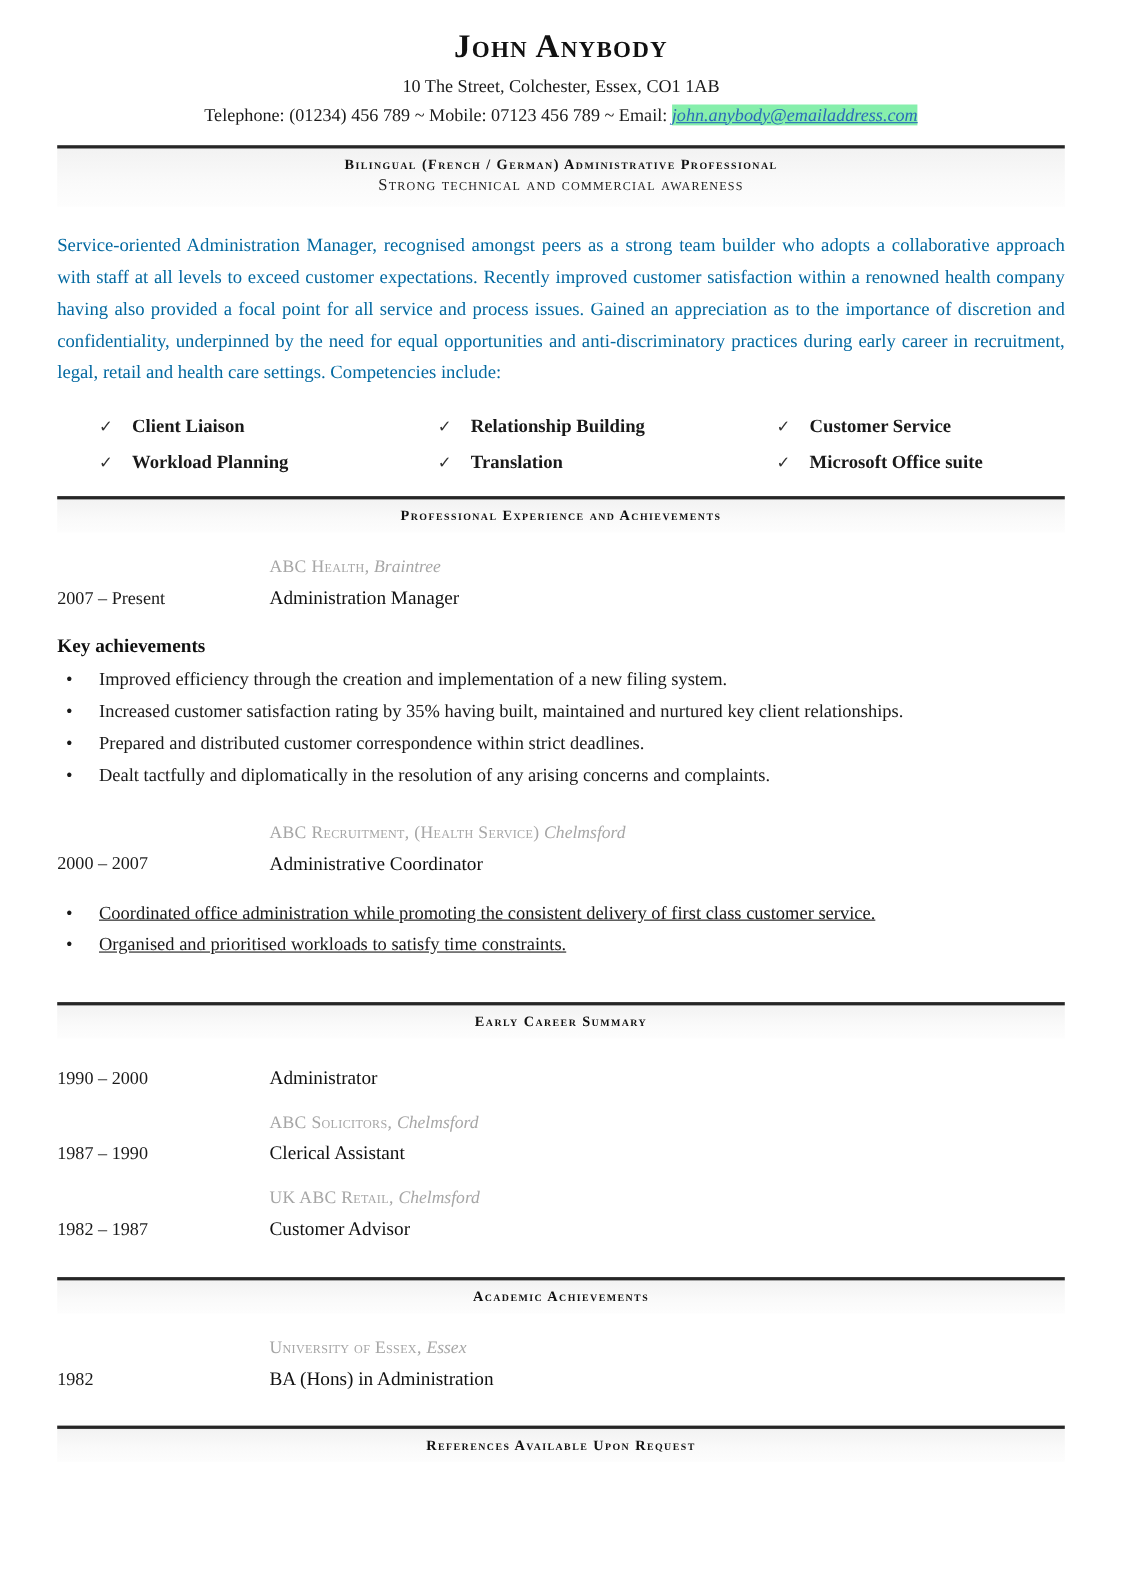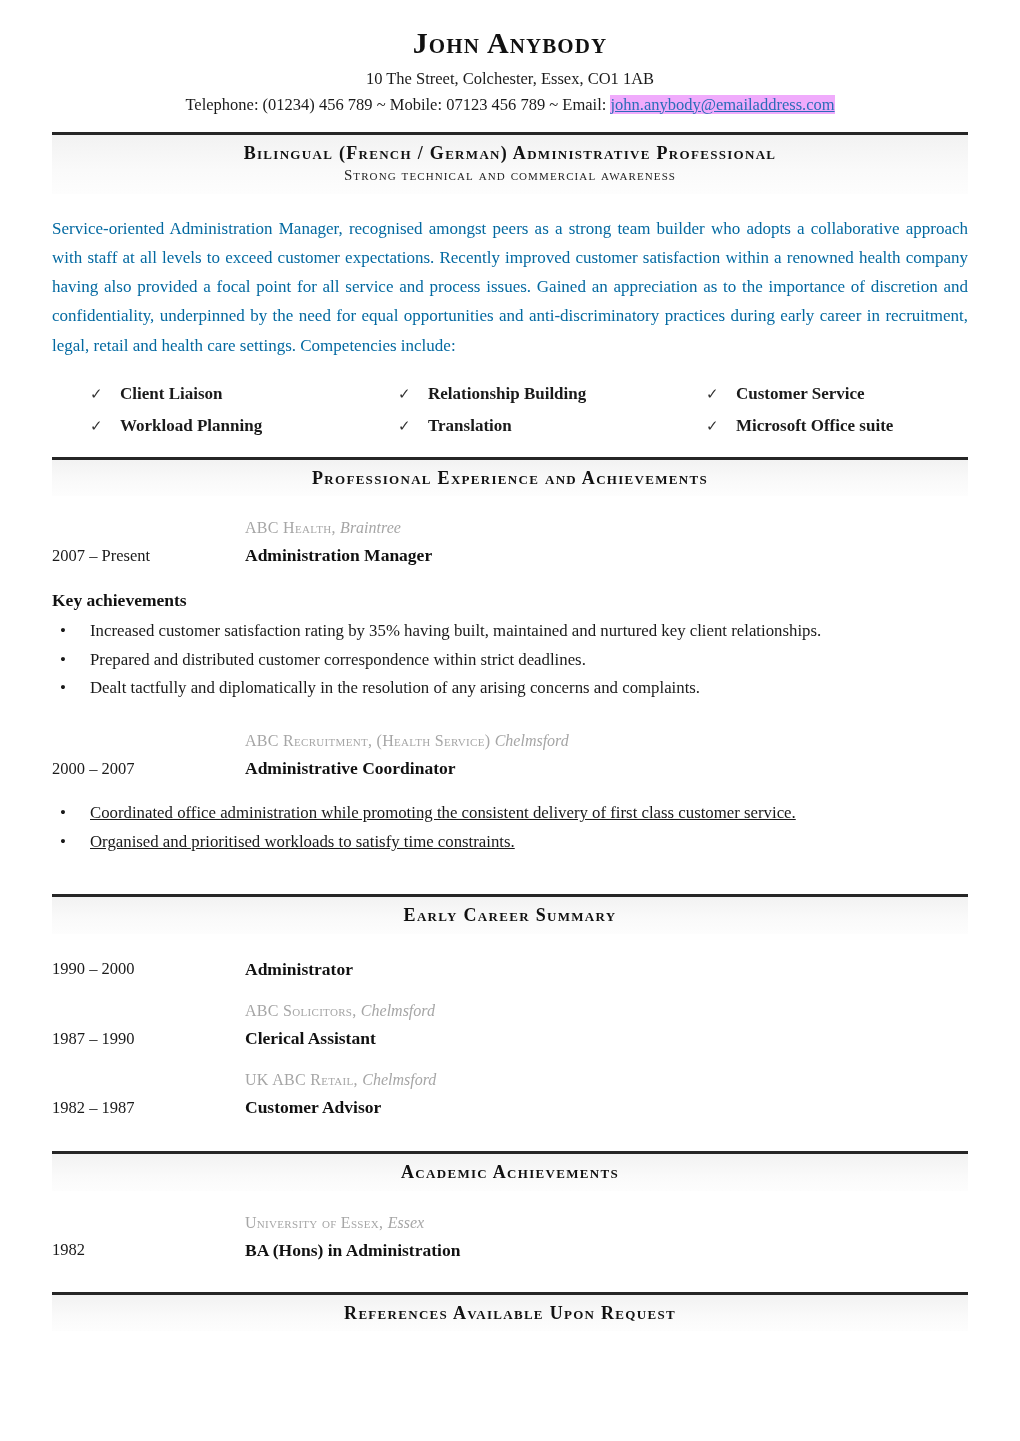--- a/index.html
+++ b/index.html
@@ -40,34 +40,35 @@
     color: #1a1a1a;
   }
   .hdr-contact {
     font-size: 16.5px;
     margin-top: 6px;
     color: #1a1a1a;
   }
   .email-link {
     color: #2b6cb8;
     text-decoration: underline;
-    background: #f0abfc;
+    background: #86efac;
+    font-style: italic;
   }
 
   
   .banner {
     margin-top: 17px;
     border-top: 3.5px solid #262626;
     background: linear-gradient(to bottom, #f2f2f2 0%, #fafafa 60%, #fdfdfd 100%);
     text-align: center;
     padding: 7px 0 9px 0;
   }
   .banner.tight { padding-bottom: 7px; }
   .banner-title {
-    font-size: 18px;
+    font-size: 13px;
     font-weight: bold;
     font-variant: small-caps;
     letter-spacing: 1.3px;
     color: #111;
     line-height: 1.25;
   }
   .banner-sub {
     font-size: 15px;
     font-variant: small-caps;
     letter-spacing: 1.1px;
@@ -128,21 +129,21 @@
     color: #a6a6a6;
     line-height: 1.5;
   }
   .entry-employer .loc {
     font-variant: normal;
     font-style: italic;
     letter-spacing: 0;
   }
   .entry-role {
     font-size: 17.5px;
-    font-weight: bold;
+    font-weight: normal;
     color: #111;
     line-height: 1.55;
     margin-top: 2px;
   }
 
   .job-desc {
     margin-top: 22px;
     font-size: 17px;
     line-height: 1.72;
     text-align: justify;
@@ -242,20 +243,21 @@
         <span class="loc">Braintree</span>
       </div>
       <div class="entry-role">Administration Manager</div>
     </div>
   </div>
 
 
   <div class="sub-head">Key achievements</div>
 
   <ul class="bullets">
+    <li>Improved efficiency through the creation and implementation of a new filing system.</li>
     <li>Increased customer satisfaction rating by 35% having built, maintained and nurtured key client relationships.</li>
     <li>Prepared and distributed customer correspondence within strict deadlines.</li>
     <li>Dealt tactfully and diplomatically in the resolution of any arising concerns and complaints.</li>
   </ul>
 
   <div class="sp-26"></div>
 
   <div class="entry">
     <div class="entry-dates">2000 – 2007</div>
     <div class="entry-detail">

